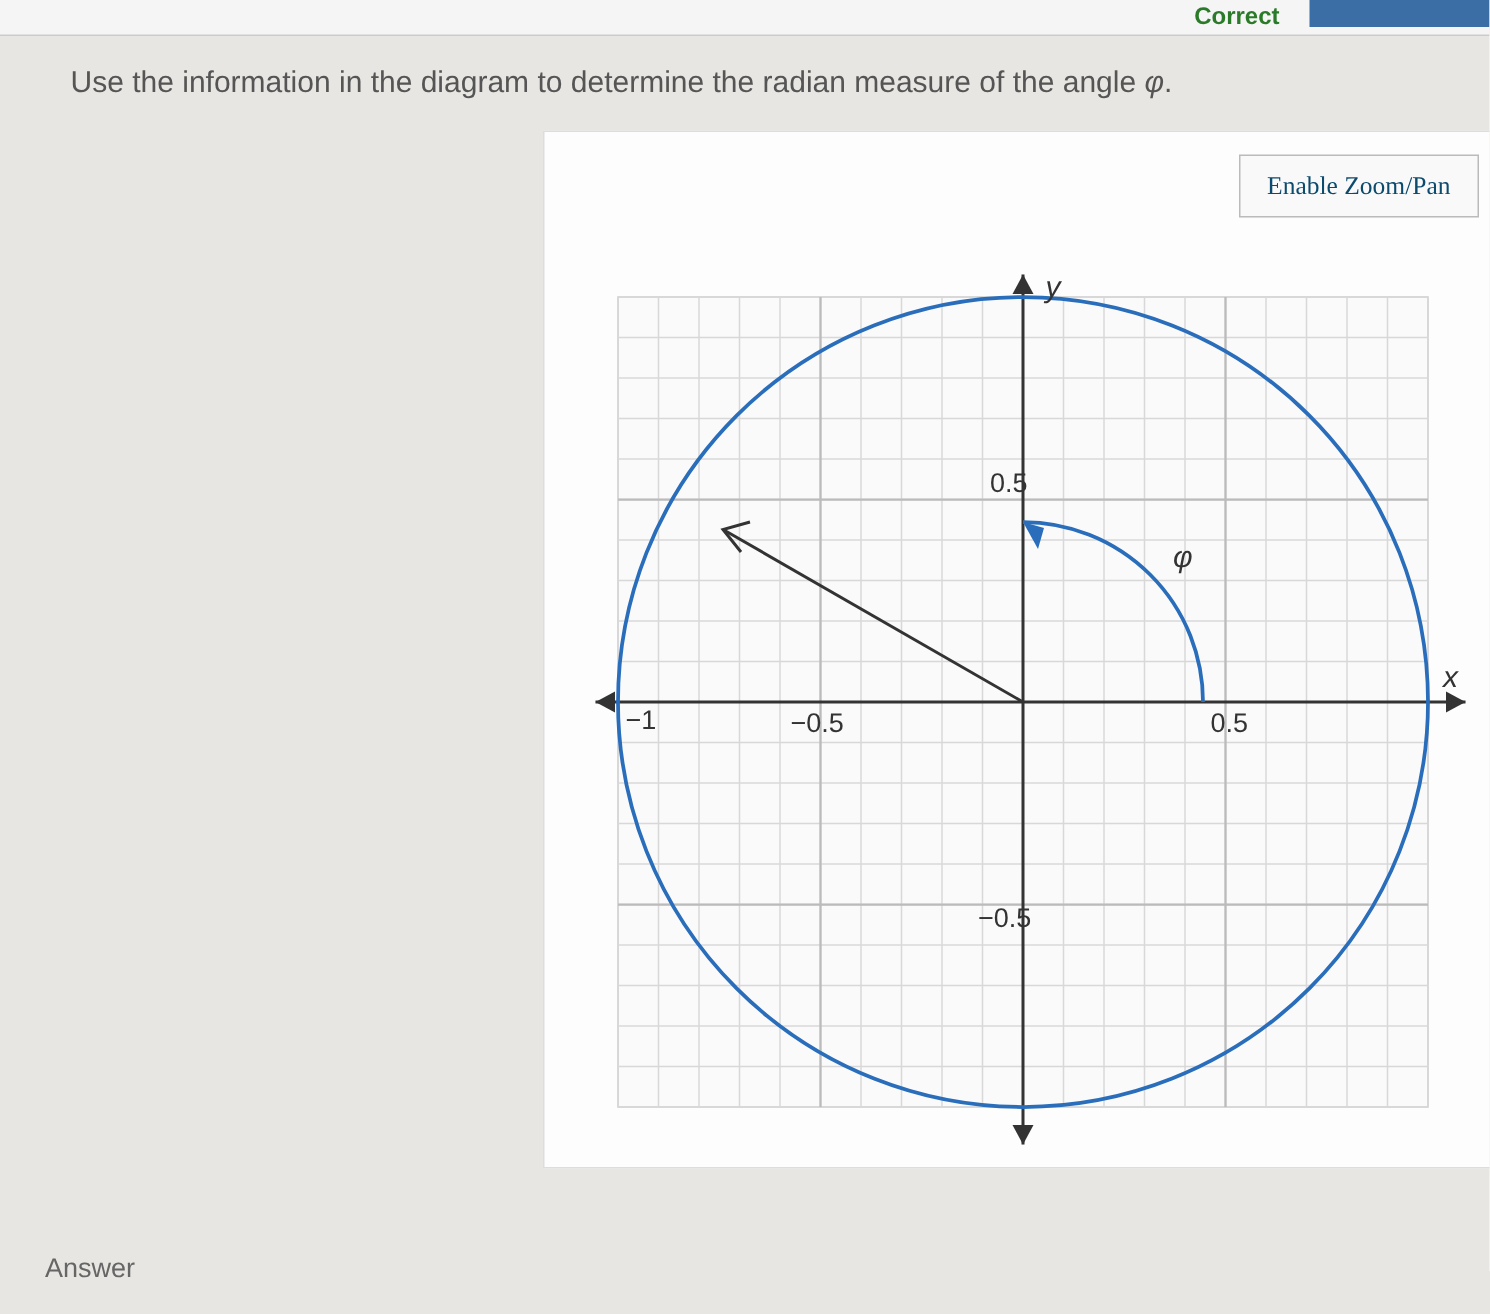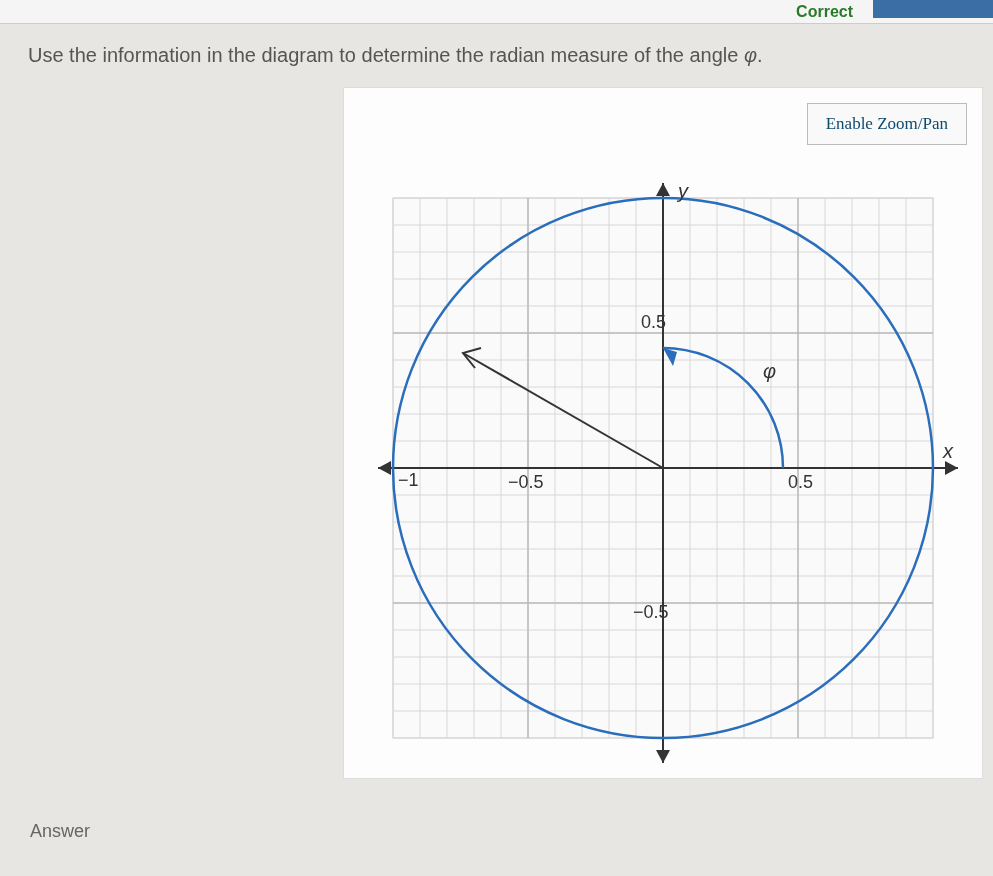--- a/index.html
+++ b/index.html
@@ -27,21 +27,21 @@
     }
     .blue-bar {
       position: absolute;
       top: 0;
       right: 0;
       width: 120px;
       height: 18px;
       background: #3a6ea5;
     }
     .content {
-      padding: 20px 28px;
+      padding: 20px 47px;
     }
     .question-text {
       font-size: 20px;
       color: #555;
       margin-bottom: 20px;
       font-weight: 500;
     }
     .phi { font-style: italic; }
     .diagram-container {
       position: relative;
@@ -63,21 +63,21 @@
       font-size: 17px;
       cursor: pointer;
       font-family: Liberation Serif, serif;
     }
     .grid-svg {
       display: block;
       margin: 70px auto 0 auto;
     }
     .answer-label {
       position: absolute;
-      bottom: 34px;
+      bottom: 20px;
       left: 30px;
       font-size: 18px;
       color: #666;
       font-weight: 500;
     }
   </style>
 </head>
 <body>
 
 <div class="top-bar">

